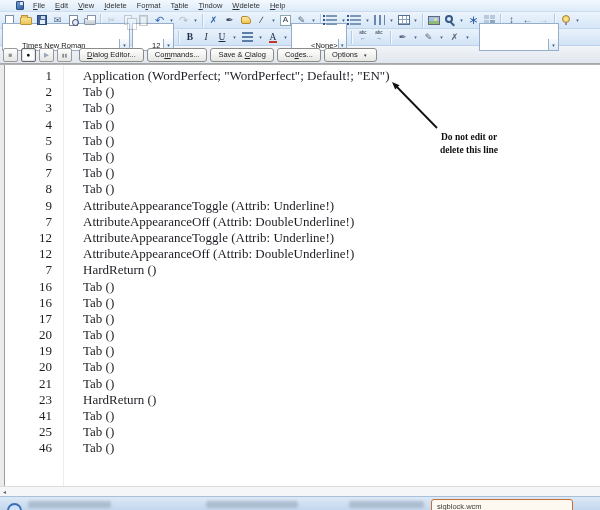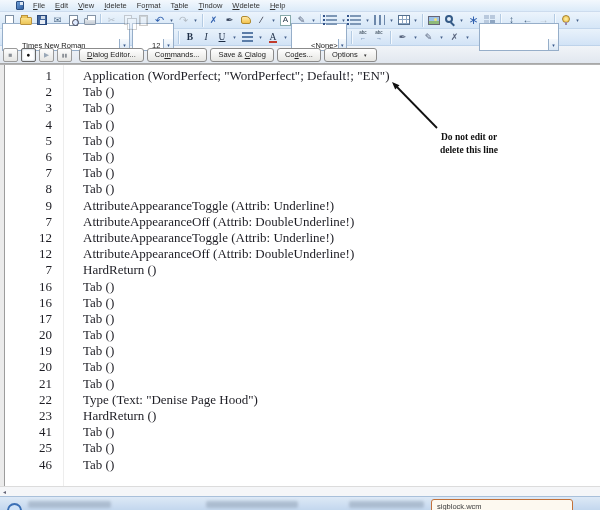--- a/index.html
+++ b/index.html
@@ -330,21 +330,20 @@
     <div class="row"><span class="num">12</span><span class="code">AttributeAppearanceToggle (Attrib: Underline!)</span></div>
     <div class="row"><span class="num">12</span><span class="code">AttributeAppearanceOff (Attrib: DoubleUnderline!)</span></div>
     <div class="row"><span class="num">7</span><span class="code">HardReturn ()</span></div>
     <div class="row"><span class="num">16</span><span class="code">Tab ()</span></div>
     <div class="row"><span class="num">16</span><span class="code">Tab ()</span></div>
     <div class="row"><span class="num">17</span><span class="code">Tab ()</span></div>
     <div class="row"><span class="num">20</span><span class="code">Tab ()</span></div>
     <div class="row"><span class="num">19</span><span class="code">Tab ()</span></div>
     <div class="row"><span class="num">20</span><span class="code">Tab ()</span></div>
     <div class="row"><span class="num">21</span><span class="code">Tab ()</span></div>
-    <div class="row"><span class="num">22</span><span class="code">Type (Text: "Denise Page Hood")</span></div>
     <div class="row"><span class="num">23</span><span class="code">HardReturn ()</span></div>
     <div class="row"><span class="num">41</span><span class="code">Tab ()</span></div>
     <div class="row"><span class="num">25</span><span class="code">Tab ()</span></div>
     <div class="row"><span class="num">46</span><span class="code">Tab ()</span></div>
 
   </div>
 </div>
 
 <svg class="anno-svg" viewBox="0 0 600 510">
   <line x1="437" y1="128" x2="397" y2="87" stroke="#111" stroke-width="1.8"></line>

